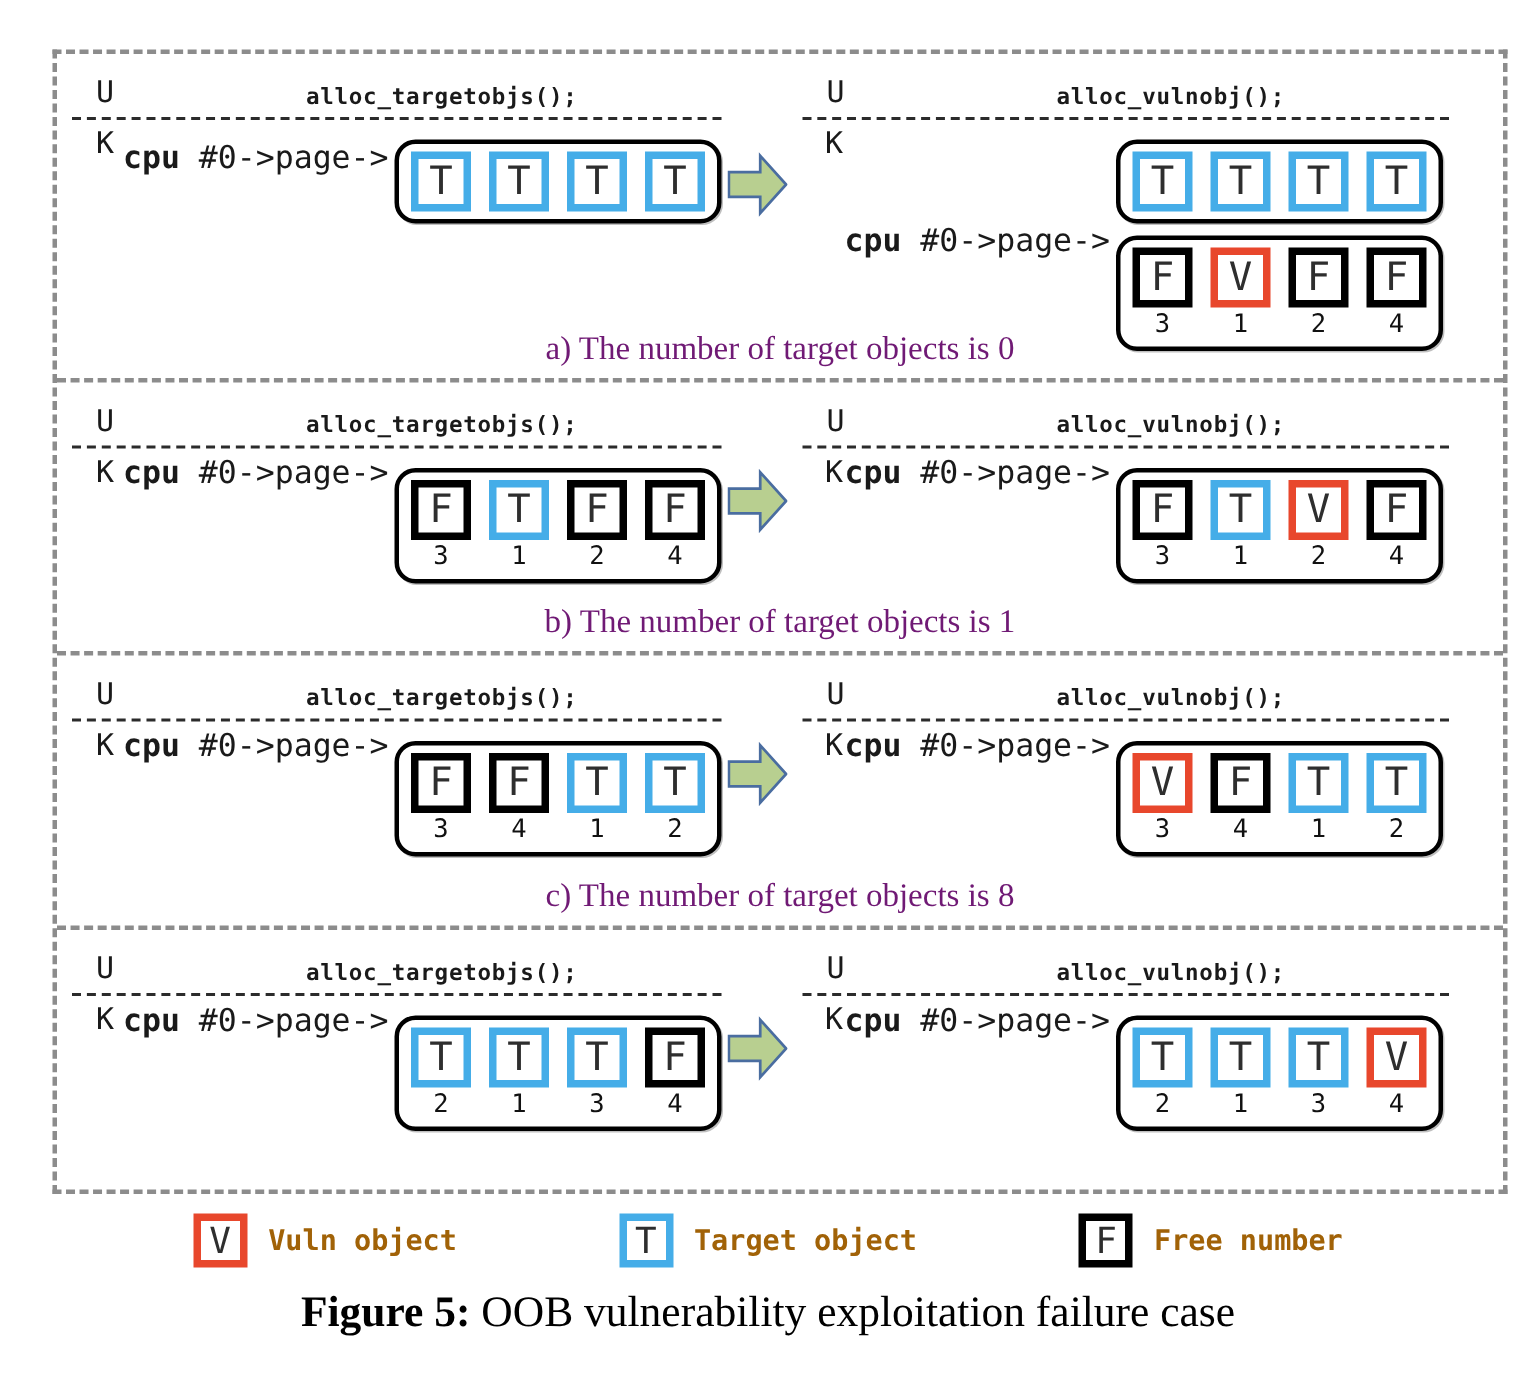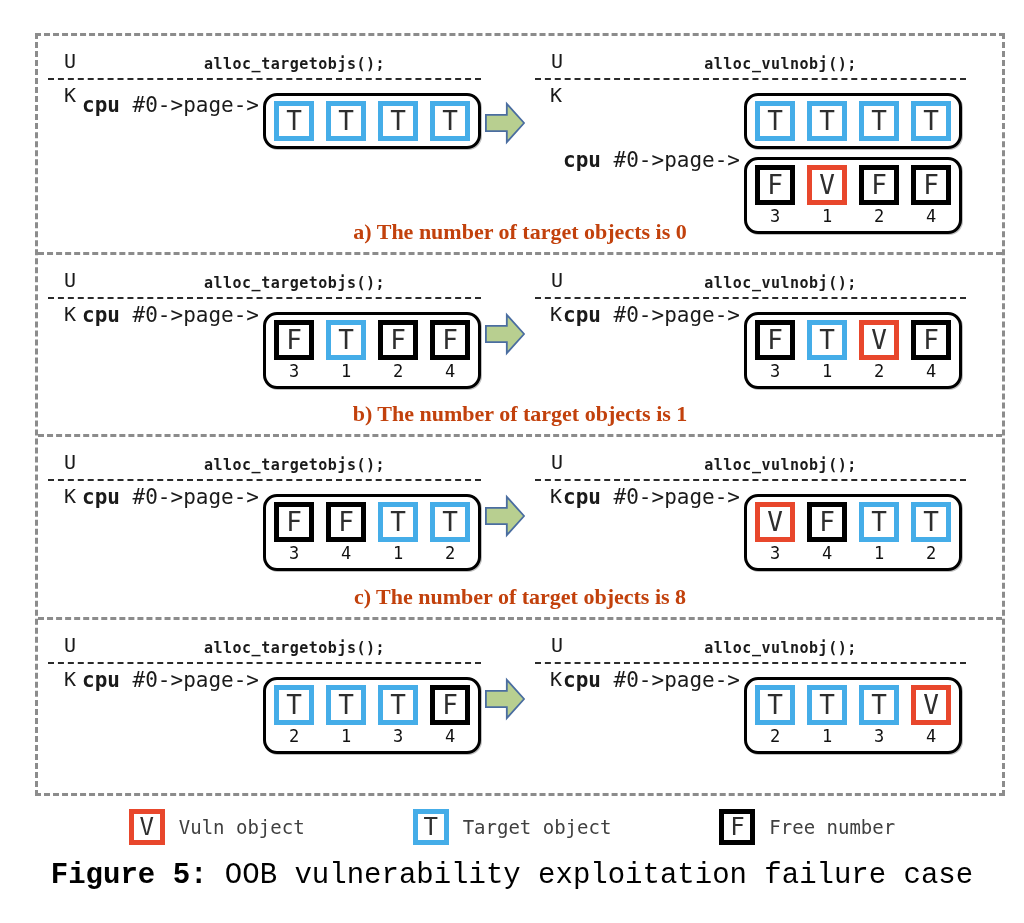--- a/index.html
+++ b/index.html
@@ -57,38 +57,38 @@
   }
   .obj-box span{font-size:26px;line-height:1;color:#2e2e2e;}
   .obj-box.target{border-color:var(--c-target,#45ade8);}
   .obj-box.vuln{border-color:var(--c-vuln,#e8472c);}
   .obj-box.free{border-color:#000;}
   .obj-num{font-size:17px;margin-top:1px;color:#111;}
 
   .panel-caption{
     position:absolute;left:0;right:0;bottom:7px;text-align:center;
     font-family:"Liberation Serif","DejaVu Serif",serif;
-    font-size:22px;color:#c2410c;font-weight:bold;
+    font-size:22px;color:#701a75;
   }
   .arrow{position:absolute;left:447px;width:40px;height:46px;}
   .p-a .arrow{top:64px;}
   .p-b .arrow,.p-c .arrow,.p-d .arrow{top:56px;}
 
   .legend{
     display:flex;justify-content:center;gap:108px;
     margin-top:13px;align-items:center;
   }
   .legend-item{display:flex;align-items:center;gap:14px;}
   .legend-box{width:26px;height:26px;}
   .legend-box span{font-size:24px;}
-  .legend-label{font-size:19px;font-weight:400;color:#404040;}
+  .legend-label{font-size:19px;font-weight:700;color:#a16207;}
 
   .figcap{
     margin-top:14px;text-align:center;
-    font-family:Liberation Mono, monospace;
+    font-family:Liberation Serif, serif;
     font-size:29px;color:#000;
   }
   .figcap b{font-weight:bold;}
 </style>
 </head>
 <body>
 
 <div class="diagram">
 
   <section class="panel p-a">

